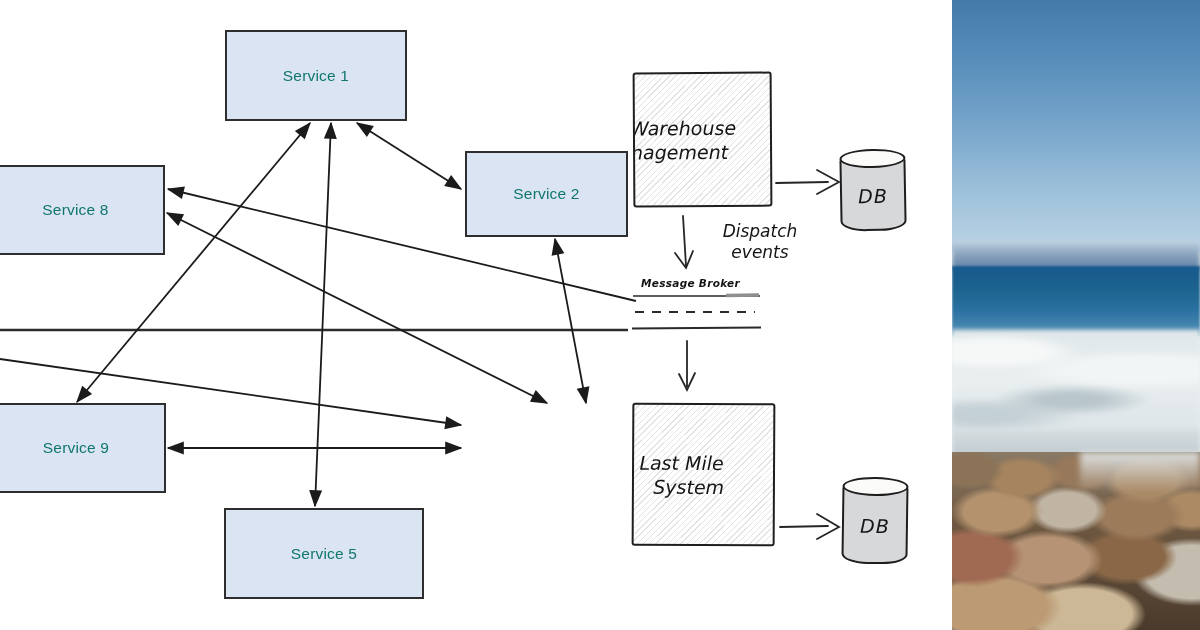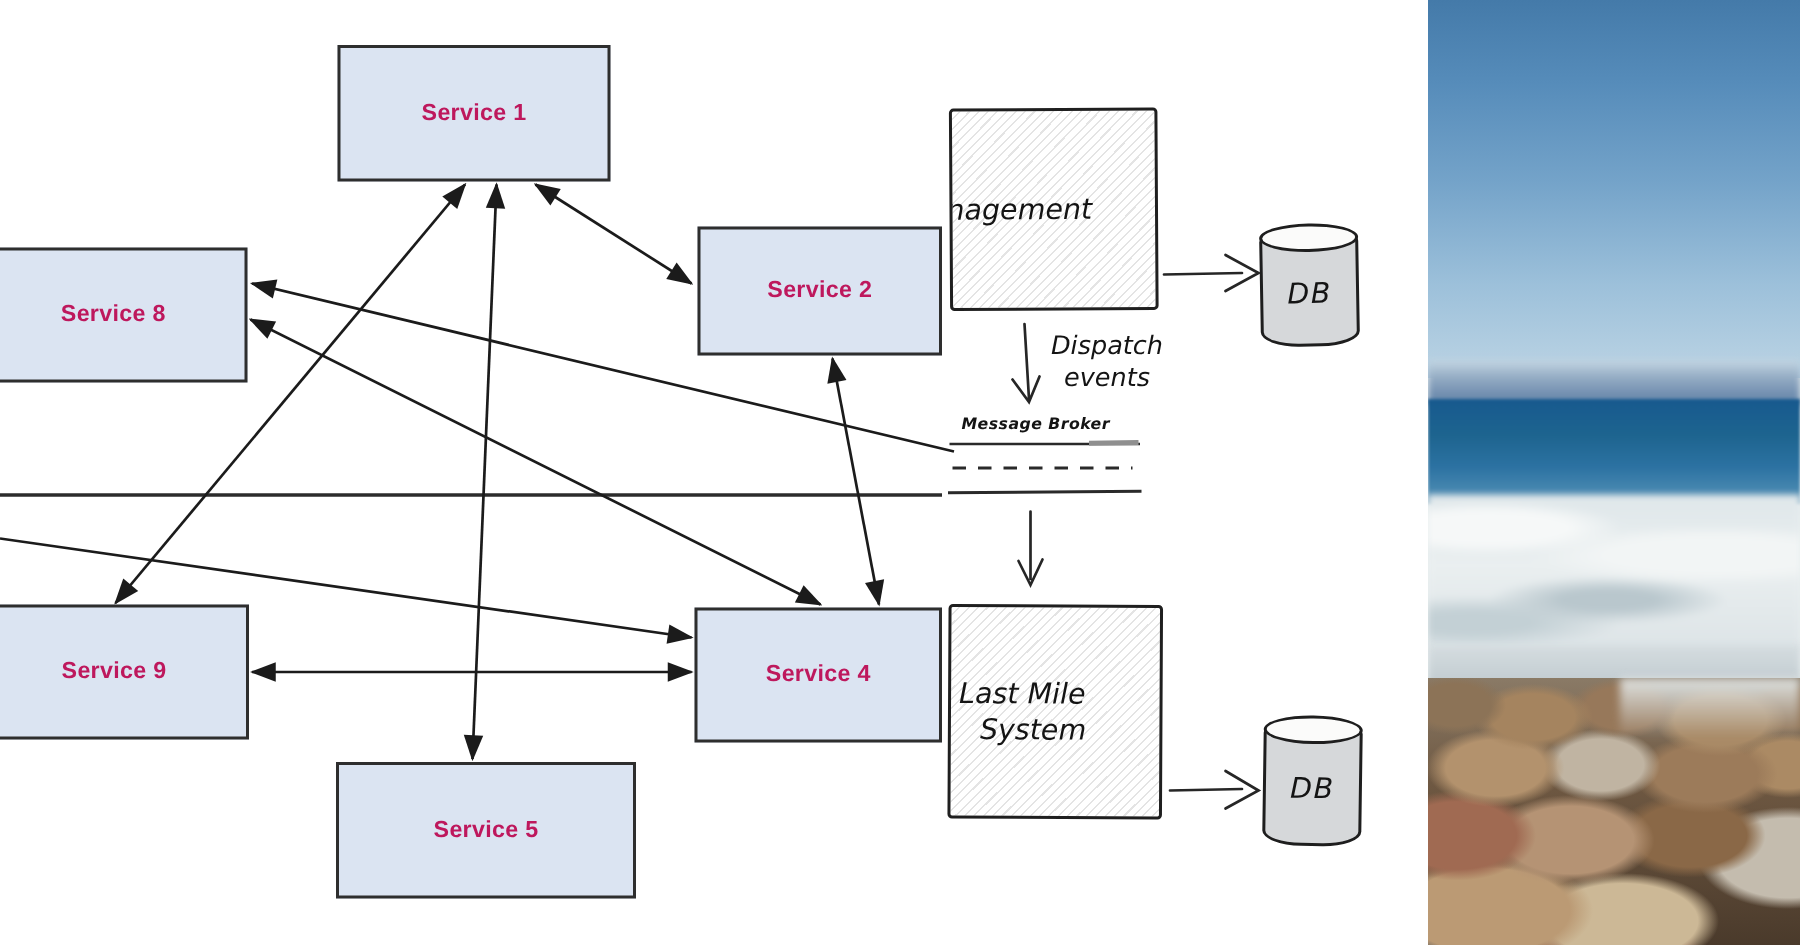--- a/index.html
+++ b/index.html
@@ -3,36 +3,36 @@
 <meta charset="utf-8">
 <style>
   html,body{margin:0;padding:0;background:#ffffff;}
   .stage{position:relative;width:1200px;height:630px;background:#fff;overflow:hidden;
          font-family:"Liberation Sans",sans-serif;}
   .layer{position:absolute;left:0;top:0;}
 
   
   .svc{position:absolute;background:#dbe4f2;border:2px solid #2e2e2e;
        display:flex;align-items:center;justify-content:center;box-sizing:border-box;}
-  .svc span{font-size:15.5px;color:#be185d;letter-spacing:.2px;font-weight:bold;}
+  .svc span{font-size:15.5px;color:#0f766e;letter-spacing:.2px;}
 
   
   .sketchbox{position:absolute;box-sizing:border-box;border:2.5px solid #1f1f1f;border-radius:3px;
     background:repeating-linear-gradient(135deg,#ffffff 0px,#ffffff 3.4px,#e4e4e4 3.4px,#e4e4e4 4.4px);
     display:flex;flex-direction:column;align-items:center;justify-content:center;
     overflow:hidden;}
   .hand{font-family:"DejaVu Sans",sans-serif;font-style:italic;color:#141414;}
   .sketchbox .bigline{font-size:19px;line-height:24px;white-space:nowrap;font-weight:500;}
   .wms{transform:rotate(-0.35deg);}
   .wms .txt{transform:translateX(-10px);}
   .wms .clipleft{transform:translateX(-27px);}
   .lms{transform:rotate(0.3deg);}
   .lms .txt{transform:translateX(-22px);}
 
-  .dispatch{position:absolute;text-align:center;font-size:17px;line-height:21px;font-weight:500;}
+  .dispatch{position:absolute;text-align:center;font-size:17px;line-height:21px;font-weight:500;margin-left:22px;}
   .brokerlabel{position:absolute;font-size:10.5px;font-weight:600;letter-spacing:.3px;font-style:italic;}
 
   
   .db{position:absolute;background:#d6d8da;border:2.5px solid #1e1e1e;box-sizing:border-box;
       border-radius:26px / 10px;display:flex;align-items:center;justify-content:center;}
   .db::before{content:"";position:absolute;top:-4px;left:-2px;right:-2px;height:19px;
       background:#fbfbfa;border:2.5px solid #1e1e1e;border-radius:50%;box-sizing:border-box;}
   .db span{font-size:19px;font-weight:400;letter-spacing:1px;margin-top:9px;}
 
   
@@ -114,35 +114,33 @@
       <path d="M780,527 L828,526 M817,514 L839,527 L817,539"></path>
     </g>
   </svg>
 
   <div class="svc" style="left:225px;top:30px;width:182px;height:91px">
     <span>Service 1</span>
   </div>
   <div class="svc" style="left:465px;top:151px;width:163px;height:86px">
     <span>Service 2</span>
   </div>
-  <div class="svc" style="left:463px;top:405px;width:165px;height:90px">
-    <span>Service 4</span>
-  </div>
   <div class="svc" style="left:224px;top:508px;width:200px;height:91px">
     <span>Service 5</span>
   </div>
   <div class="svc" style="left:-14px;top:403px;width:180px;height:90px">
     <span>Service 9</span>
   </div>
   <div class="svc" style="left:-14px;top:165px;width:179px;height:90px">
     <span>Service 8</span>
   </div>
 
   <div class="sketchbox wms" style="left:633px;top:72px;width:139px;height:135px">
     <div class="txt">
+      <div class="hand bigline">Warehouse</div>
       <div class="hand bigline clipleft">Management</div>
     </div>
   </div>
 
   <div class="dispatch hand" style="left:694px;top:221px;width:88px">
     <div>Dispatch</div>
     <div>events</div>
   </div>
 
   <div class="brokerlabel hand" style="left:641px;top:277px">Message Broker</div>

